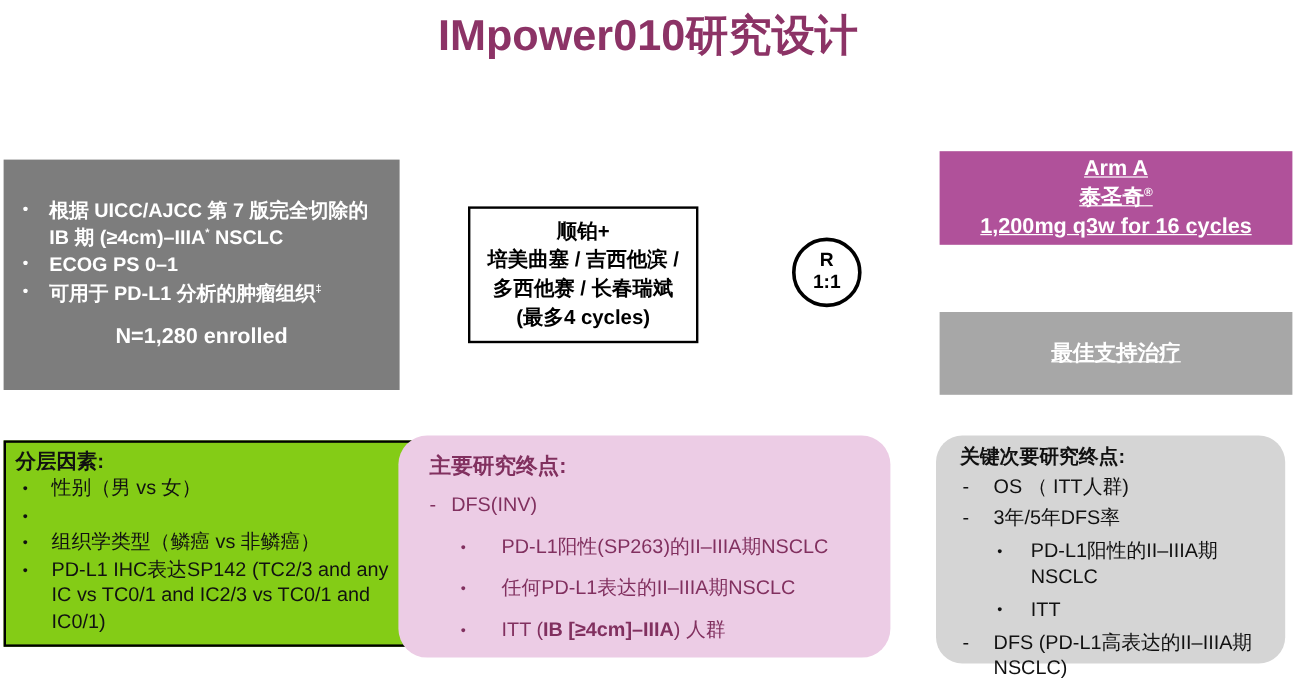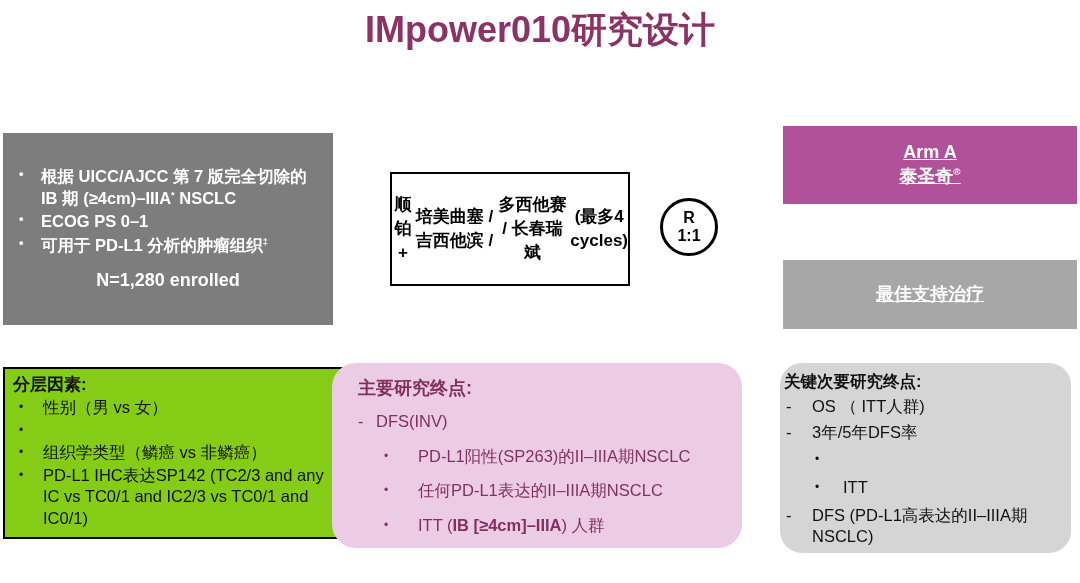--- a/index.html
+++ b/index.html
@@ -21,22 +21,22 @@
     left:3px;top:133px;width:330px;height:192px;color:#ffffff;
     font-weight:bold;font-size:16.5px;line-height:1.3;
     display:flex;flex-direction:column;justify-content:center;padding:0 12px;
   }
   .eligibility .bullet-line{display:flex;margin:1px 0;}
   .eligibility .marker{flex:0 0 22px;text-align:left;padding-left:4px;font-size:13px;}
   .eligibility .enrolled{text-align:center;margin-top:12px;font-size:18px;}
 
   
   .chemo{
-    left:390px;top:172px;width:240px;height:114px;background:#fff;border:2px solid #000;
-    display:flex;flex-direction:row;justify-content:center;align-items:center;
+    left:390px;top:172px;width:192px;height:114px;background:#fff;border:2px solid #000;
+    display:flex;flex-direction:column;justify-content:center;align-items:center;
     text-align:center;font-weight:bold;font-size:17px;color:#000;line-height:1.42;
   }
 
   
   .r-circle{
     left:660px;top:198px;width:58px;height:58px;border:3px solid #000;border-radius:50%;
     background:#fff;display:flex;flex-direction:column;justify-content:center;align-items:center;
     font-weight:bold;font-size:16px;color:#000;line-height:1.15;
   }
 
@@ -64,21 +64,21 @@
   }
   .primary .box-title{font-weight:bold;font-size:18px;margin-bottom:11px;}
   .primary .dash-line{display:flex;margin-bottom:4px;}
   .primary .dash-line .marker{flex:0 0 18px;}
   .primary .sub-line{display:flex;margin:13px 0 0 26px;}
   .primary .sub-line .marker{flex:0 0 34px;font-size:12px;line-height:1.8;}
 
   
   .secondary{
     left:780px;top:363px;width:291px;height:190px;border-radius:22px;
-    color:#111;font-size:16.5px;padding:8px 4px;line-height:1.3;
+    color:#111;font-size:16.5px;padding:8px 20px;line-height:1.3;
   }
   .secondary .box-title{font-weight:bold;font-size:16.5px;margin-bottom:3px;}
   .secondary .dash-line{display:flex;margin:4px 0;}
   .secondary .dash-line .marker{flex:0 0 26px;padding-left:2px;}
   .secondary .bullet-line{display:flex;margin:6px 0 6px 31px;}
   .secondary .bullet-line .marker{flex:0 0 28px;font-size:12px;line-height:1.8;}
 </style>
 </head>
 <body>
 
@@ -110,20 +110,21 @@
   </div>
 
   <div class="box r-circle">
     <div>R</div>
     <div>1:1</div>
   </div>
 
   <div class="box arm arm-a" style="background-color: rgb(176, 81, 154);">
     <div>Arm A</div>
     <div><span>泰圣奇</span><span class="sup">®</span></div>
+    <div>1,200mg q3w for 16 cycles</div>
   </div>
 
   <div class="box arm arm-b" style="background-color: rgb(167, 167, 167);">
     <div>最佳支持治疗</div>
   </div>
 
   <div class="box strat">
     <div class="box-title">分层因素:</div>
     <div class="bullet-line">
       <span class="marker">•</span>
@@ -167,20 +168,21 @@
     <div class="dash-line">
       <span class="marker">-</span>
       <span><span>OS （ ITT人群)</span></span>
     </div>
     <div class="dash-line">
       <span class="marker">-</span>
       <span><span>3年/5年DFS率</span></span>
     </div>
     <div class="bullet-line">
       <span class="marker">•</span>
+      <span><span>PD-L1阳性的II–IIIA期NSCLC</span></span>
     </div>
     <div class="bullet-line">
       <span class="marker">•</span>
       <span><span>ITT</span></span>
     </div>
     <div class="dash-line">
       <span class="marker">-</span>
       <span><span>DFS (PD-L1高表达的II–IIIA期NSCLC)</span></span>
     </div>
   </div>

